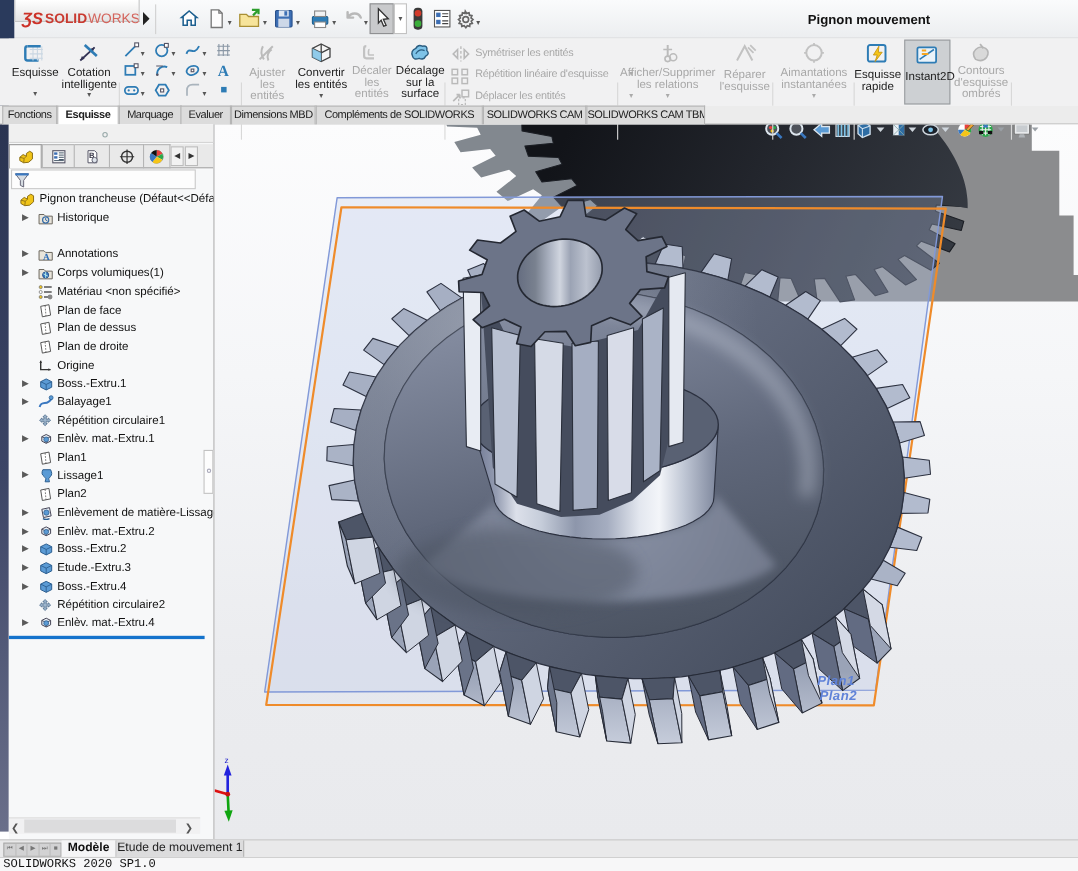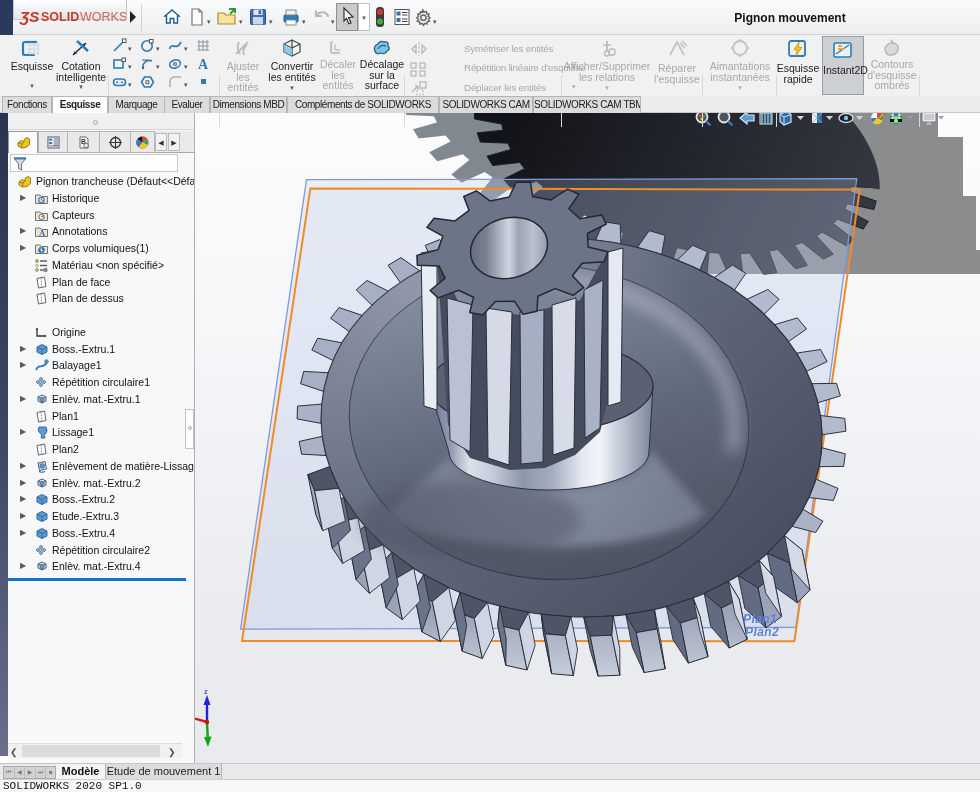--- a/index.html
+++ b/index.html
@@ -9,21 +9,21 @@
 #navy1 { position:absolute; left:0; top:0; width:13px; height:35px; background:#2a3a5c; }
 #logoplate { position:absolute; left:13px; top:0px; width:114px; height:20px; background:linear-gradient(#ffffff,#e4e4e4); border:1px solid #c6c6c6; border-top:none; }
 .ticon { position:absolute; top:7px; }
 
 #ribbon { position:absolute; left:0; top:35px; width:980px; height:61px; background:#f1f1f2; }
 #navy2 { position:absolute; left:0; top:35px; width:8px; height:721px; background:linear-gradient(#26304d,#3c4566 55%,#6a6f8a); }
 .rsep { position:absolute; top:40px; height:52px; width:1px; background:#d8d8d8; }
 .rbtn { position:absolute; text-align:center; font-size:10.5px; color:#222; line-height:10.5px; }
 .rbtn.gray { color:#a8a8a8; }
 .rlabel { position:absolute; font-size:9.8px; letter-spacing:-0.2px; color:#222; white-space:nowrap; }
-.rlabel.gray { color:#a8a8a8;margin-left:32px; }
+.rlabel.gray { color:#a8a8a8; }
 
 #tabrow { position:absolute; left:0; top:96px; width:980px; height:17px; background:#ececec; border-bottom:1px solid #c9c9c9;}
 .tab { position:absolute; top:0; height:17px; background:#dcdcdc; border:1px solid #b5b5b5; border-bottom:none; font-size:10px; letter-spacing:-0.4px; color:#222; text-align:center; line-height:16px; white-space:nowrap; overflow:hidden; }
 .tab.active { background:#fff; font-weight:bold; }
 
 #lpanel { position:absolute; left:8px; top:113px; width:187px; height:650px; background:#f7f8f9; border-right:1px solid #b0b0b0; overflow:hidden; }
 .trow { position:absolute; left:0; width:186px; height:17px; font-size:10.5px; color:#111; }
 
 #botbar { position:absolute; left:0; top:763px; width:980px; height:16px; background:#e9e9ea; border-top:1px solid #c6c6c6; }
 #statusbar { position:absolute; left:0; top:779px; width:980px; height:13px; background:#f7f7f8; border-top:1px solid #d0d0d0; font-size:11px; color:#111; padding-left:3px; line-height:12px;font-family:Liberation Mono, monospace;}
@@ -642,28 +642,20 @@
     </div>
 <div class="trow" style="top:77.75px">
       <span style="position:absolute;left:12px;top:2px;font-size:8px;color:#5a5a5a">▶</span>
       <span style="position:absolute;left:26px;top:0px"><svg width="15" height="15" viewBox="0 0 15 15" style="">
           <path d="M1.5 4 L6 4 L7.5 5.5 L13.5 5.5 L13.5 12.5 L1.5 12.5 Z" fill="#e8e4da" stroke="#6b675f" stroke-width="0.9"></path>
           <circle cx="7.5" cy="9" r="2.8" fill="none" stroke="#3a6ea8" stroke-width="1.1"></circle>
           <path d="M7.5 7.2 V9 L9 9.8" fill="none" stroke="#3a6ea8" stroke-width="0.9"></path>
         </svg></span>
       <span style="position:absolute;left:44px;top:1px;white-space:nowrap">Historique</span>
     </div>
-<div class="trow" style="top:94.5px">
-      <span style="position:absolute;left:26px;top:0px"><svg width="15" height="15" viewBox="0 0 15 15" style="">
-          <path d="M1.5 4 L6 4 L7.5 5.5 L13.5 5.5 L13.5 12.5 L1.5 12.5 Z" fill="#e8e4da" stroke="#6b675f" stroke-width="0.9"></path>
-          <circle cx="7.5" cy="9" r="2.6" fill="#fff" stroke="#555" stroke-width="0.9"></circle>
-          <path d="M7.5 9 L9.3 7.6" stroke="#c33" stroke-width="1.1"></path>
-        </svg></span>
-      <span style="position:absolute;left:44px;top:1px;white-space:nowrap">Capteurs</span>
-    </div>
 <div class="trow" style="top:111.25px">
       <span style="position:absolute;left:12px;top:2px;font-size:8px;color:#5a5a5a">▶</span>
       <span style="position:absolute;left:26px;top:0px"><svg width="15" height="15" viewBox="0 0 15 15" style="">
           <path d="M1.5 4 L6 4 L7.5 5.5 L13.5 5.5 L13.5 12.5 L1.5 12.5 Z" fill="#e8e4da" stroke="#6b675f" stroke-width="0.9"></path>
           <text x="5" y="12" font-family="Liberation Serif" font-size="8.5" font-weight="bold" fill="#2e6cb5">A</text>
         </svg></span>
       <span style="position:absolute;left:44px;top:1px;white-space:nowrap">Annotations</span>
     </div>
 <div class="trow" style="top:128.0px">
       <span style="position:absolute;left:12px;top:2px;font-size:8px;color:#5a5a5a">▶</span>
@@ -692,20 +684,27 @@
           <path d="M7 2.8 L7.8 12.3" stroke="#555" stroke-width="0.7" stroke-dasharray="1.6 1.2"></path>
         </svg></span>
       <span style="position:absolute;left:44px;top:1px;white-space:nowrap">Plan de face</span>
     </div>
 <div class="trow" style="top:178.25px">
       <span style="position:absolute;left:26px;top:0px"><svg width="15" height="15" viewBox="0 0 15 15" style="">
           <path d="M3 3.5 L10.5 2 L12 11.5 L4.5 13 Z" fill="#fff" stroke="#555" stroke-width="0.9"></path>
           <path d="M7 2.8 L7.8 12.3" stroke="#555" stroke-width="0.7" stroke-dasharray="1.6 1.2"></path>
         </svg></span>
       <span style="position:absolute;left:44px;top:1px;white-space:nowrap">Plan de dessus</span>
+    </div>
+<div class="trow" style="top:195.0px">
+      <span style="position:absolute;left:26px;top:0px"><svg width="15" height="15" viewBox="0 0 15 15" style="">
+          <path d="M3 3.5 L10.5 2 L12 11.5 L4.5 13 Z" fill="#fff" stroke="#555" stroke-width="0.9"></path>
+          <path d="M7 2.8 L7.8 12.3" stroke="#555" stroke-width="0.7" stroke-dasharray="1.6 1.2"></path>
+        </svg></span>
+      <span style="position:absolute;left:44px;top:1px;white-space:nowrap">Plan de droite</span>
     </div>
 <div class="trow" style="top:211.75px">
       <span style="position:absolute;left:26px;top:0px"><svg width="15" height="15" viewBox="0 0 15 15" style="">
           <path d="M3 3 V11 H12" fill="none" stroke="#333" stroke-width="1.3"></path>
           <path d="M3 3 L1.8 5 L4.2 5 Z M12 11 L10 9.8 L10 12.2 Z" fill="#333"></path>
         </svg></span>
       <span style="position:absolute;left:44px;top:1px;white-space:nowrap">Origine</span>
     </div>
 <div class="trow" style="top:228.5px">
       <span style="position:absolute;left:12px;top:2px;font-size:8px;color:#5a5a5a">▶</span>

